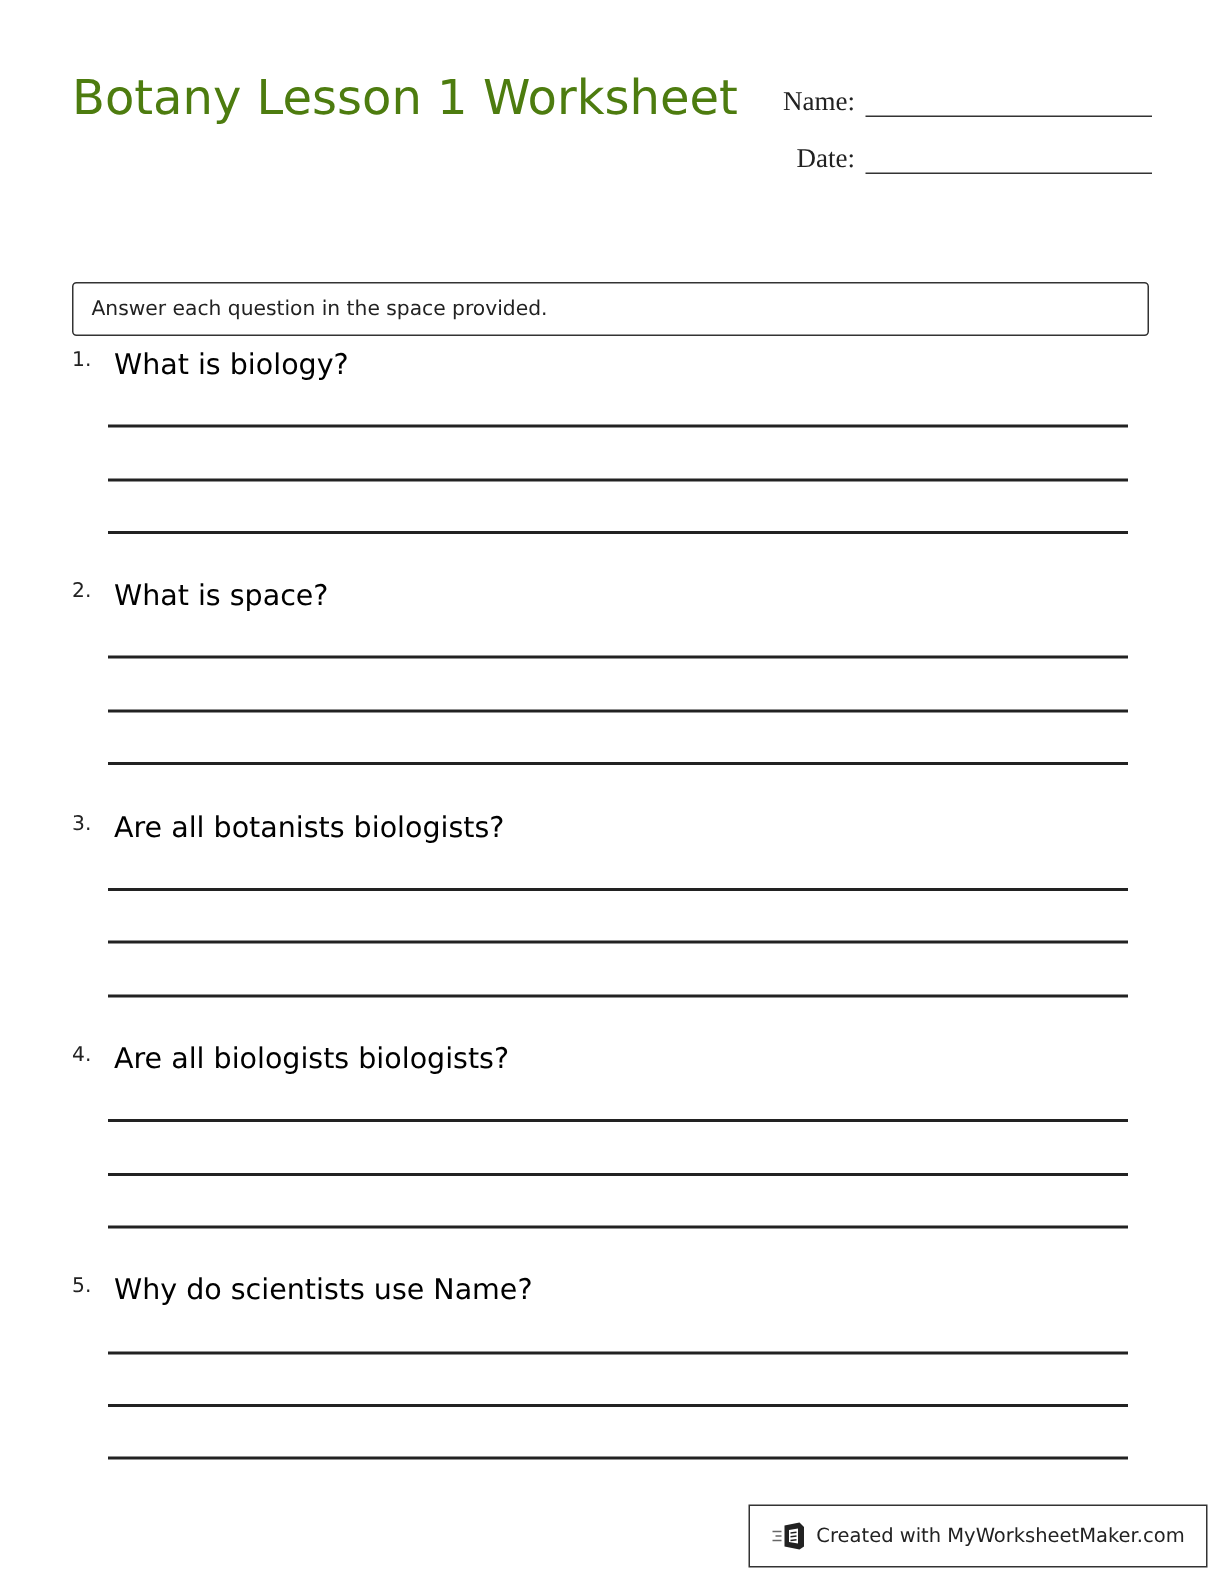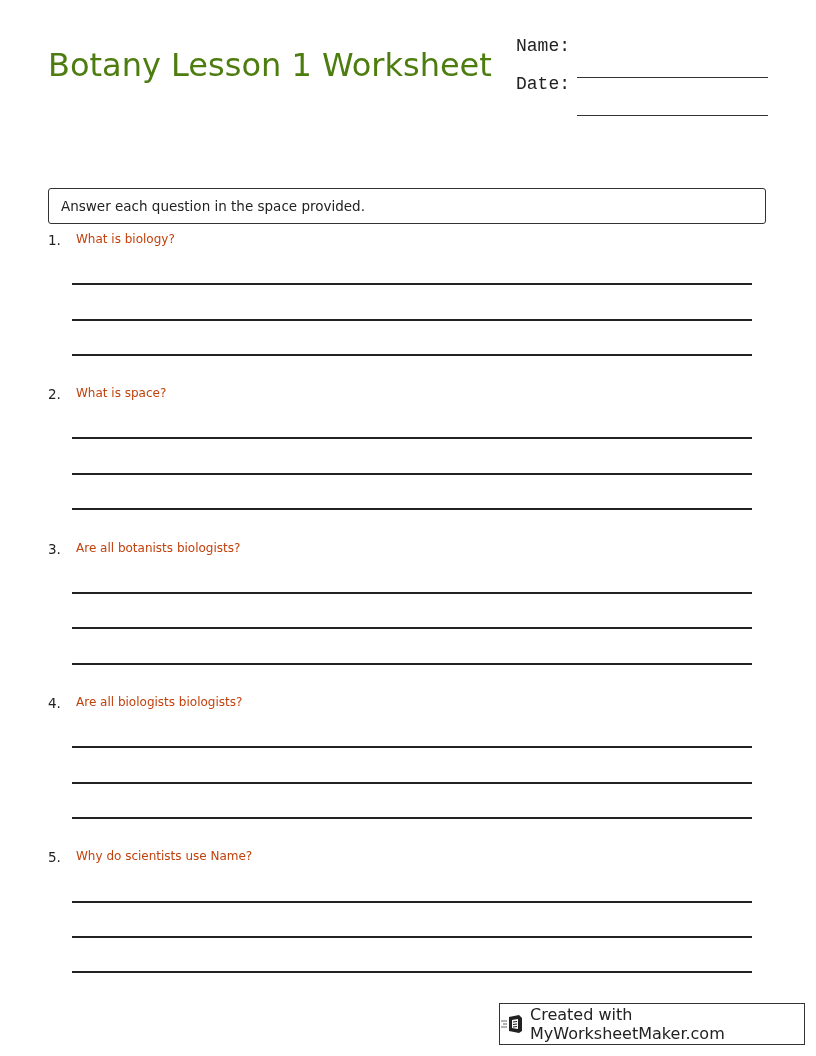--- a/index.html
+++ b/index.html
@@ -4,51 +4,51 @@
   <style>
     html, body { margin: 0; padding: 0; background: #ffffff; }
     body { width: 816px; height: 1056px; position: relative; overflow: hidden; color: #222; }
     .title {
       position: absolute; left: 48px; top: 46px;
       font-family: "DejaVu Sans", sans-serif; font-size: 32px; font-weight: normal;
       color: #4d7c0f; letter-spacing: 0px; margin: 0; white-space: nowrap;
     }
     .meta-row { position: absolute; left: 500px; width: 268px; height: 30px; }
     .meta-label {
-      position: absolute; right: 198px; bottom: 22px;
-      font-family: Liberation Mono, monospace; font-size: 18px; color: #222; white-space: nowrap;
+      position: absolute; right: 198px; bottom: 0;
+      font-family: Liberation Serif, serif; font-size: 18px; color: #222; white-space: nowrap;
     }
     .meta-line {
       position: absolute; left: 77px; right: 0; bottom: 0; height: 0;
       border-bottom: 1.5px solid #333;
     }
     .instructions {
       position: absolute; left: 48px; top: 163px; width: 718px; height: 36px;
       border: 1.5px solid #333; border-radius: 3px; box-sizing: border-box;
       font-family: "DejaVu Sans", sans-serif; font-size: 13.5px; color: #222;
       padding: 9px 12px; white-space: nowrap; margin-top: 25px;
     }
     .question { position: absolute; left: 48px; width: 720px; }
     .q-num {
       position: absolute; left: 0; top: 0;
       font-family: "DejaVu Sans", sans-serif; font-size: 13.5px; color: #222;
     }
     .q-text {
       position: absolute; left: 28px; top: 0; white-space: nowrap;
-      font-family: "DejaVu Sans", sans-serif; font-size: 12px; color: #c2410c;
+      font-family: "DejaVu Sans", sans-serif; font-size: 19px; color: #000000;
     }
     .answer-line {
       position: absolute; left: 24px; width: 680px; height: 0;
       border-top: 2px solid #222;
     }
     .footer-badge {
       position: absolute; left: 499px; top: 1003px; width: 306px; height: 42px;
       border: 1.5px solid #333; box-sizing: border-box;
       display: flex; align-items: center; justify-content: center; gap: 6px;
-      font-family: "DejaVu Sans", sans-serif; font-size: 16px; color: #222;
+      font-family: "DejaVu Sans", sans-serif; font-size: 13px; color: #222;
     }
     .footer-icon { width: 24px; height: 20px; display: inline-block; }
   </style>
 </head>
 <body>
 
 <h1 class="title">Botany Lesson 1 Worksheet</h1>
 
 <div class="meta-row" style="top:48px;">
   <span class="meta-label">Name:</span>

